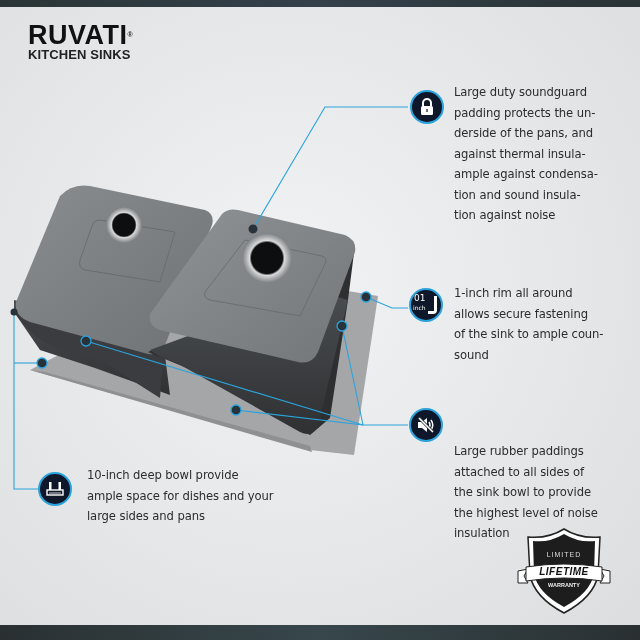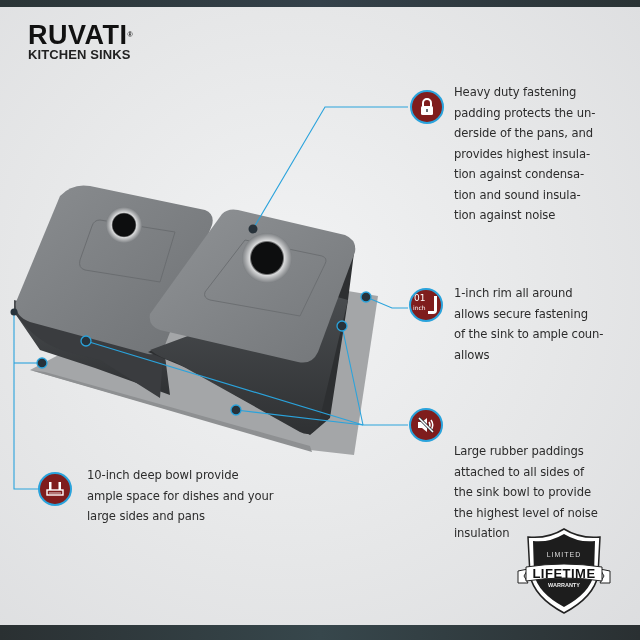--- a/index.html
+++ b/index.html
@@ -14,21 +14,21 @@
   .logo { position:absolute; left:28px; top:22px; }
   .logo-main { font-family:"Liberation Sans", sans-serif; font-weight:bold; font-size:27px;
                letter-spacing:0.5px; color:#111; line-height:26px; }
   .logo-reg { font-size:7px; vertical-align:top; color:#222; }
   .logo-sub { font-family:"Liberation Sans", sans-serif; font-weight:bold; font-size:13px;
               color:#222; line-height:13px; letter-spacing:0.1px; }
   .art { position:absolute; left:0; top:0; width:640px; height:640px; }
   .callout-text { position:absolute; font-family:"DejaVu Sans", sans-serif; font-size:11.6px;
                   line-height:20.5px; color:#2c2c2c; white-space:pre; letter-spacing:-0.1px; }
   .icon-circle { position:absolute; width:34px; height:34px; border-radius:50%;
-                 background:#7f1d1d; border:2px solid #2aa3dc; box-sizing:border-box;
+                 background:#0f172a; border:2px solid #2aa3dc; box-sizing:border-box;
                  display:flex; align-items:center; justify-content:center; color:#fff; }
   .badge { position:absolute; left:514px; top:527px; width:100px; height:88px; }
 </style>
 </head>
 <body>
 
 <div class="bg"></div>
 <div class="topbar"></div>
 <div class="bottombar"></div>
 
@@ -101,39 +101,39 @@
   </g>
 </svg>
 
 <div class="icon-circle" style="left:410px; top:90px;">
   <svg width="16" height="18" viewBox="0 0 16 18">
     <path d="M4,8 V5 A4,4 0 0 1 12,5 V8" fill="none" stroke="#fff" stroke-width="2"></path>
     <rect x="2" y="8" width="12" height="9" rx="1.5" fill="#fff"></rect>
     <rect x="7.3" y="11" width="1.4" height="3" fill="#27323a"></rect>
   </svg>
 </div>
-<div class="callout-text" style="left:454px; top:82px;"><span>Heavy duty fastening</span>
+<div class="callout-text" style="left:454px; top:82px;"><span>Large duty soundguard</span>
 <span>padding protects the un-</span>
 <span>derside of the pans, and</span>
-<span>provides highest insula-</span>
-<span>tion against condensa-</span>
+<span>against thermal insula-</span>
+<span>ample against condensa-</span>
 <span>tion and sound insula-</span>
 <span>tion against noise</span></div>
 
 <div class="icon-circle" style="left:409px; top:288px;">
   <div style="position:relative; width:24px; height:22px;">
     <span style="position:absolute; left:0; top:-1px; font-size:9px; line-height:10px; color:#fff;">01</span>
     <span style="position:absolute; left:-1px; top:10px; font-size:6px; line-height:7px; color:#fff;">inch</span>
     <span style="position:absolute; left:14px; top:2px; width:6px; height:15px; border-right:3px solid #fff; border-bottom:3px solid #fff; border-bottom-right-radius:4px;"></span>
   </div>
 </div>
 <div class="callout-text" style="left:454px; top:283px;"><span>1-inch rim all around</span>
 <span>allows secure fastening</span>
 <span>of the sink to ample coun-</span>
-<span>allows</span></div>
+<span>sound</span></div>
 
 <div class="icon-circle" style="left:409px; top:408px;">
   <svg width="18" height="16" viewBox="0 0 18 16">
     <path d="M1,5 H5 L10,1 V15 L5,11 H1 Z" fill="#fff"></path>
     <path d="M12,5 Q14,8 12,11" stroke="#fff" stroke-width="1.5" fill="none"></path>
     <path d="M14,3 Q17.5,8 14,13" stroke="#fff" stroke-width="1.5" fill="none"></path>
     <line x1="2" y1="1" x2="16" y2="15" stroke="#27323a" stroke-width="3"></line>
     <line x1="2" y1="1" x2="16" y2="15" stroke="#fff" stroke-width="1.5"></line>
   </svg>
 </div>
@@ -164,15 +164,15 @@
 
 <div class="badge">
   <svg width="100" height="88" viewBox="0 0 100 88">
     <path d="M50,2 Q66,12 86,10 L84,48 Q80,70 50,86 Q20,70 16,48 L14,10 Q34,12 50,2 Z" fill="#fff" stroke="#222" stroke-width="1.5"></path>
     <path d="M50,7 Q65,16 81,14 L80,47 Q76,66 50,80 Q24,66 20,47 L19,14 Q35,16 50,7 Z" fill="#1d1d1d"></path>
     <path d="M4,44 L14,42 L10,49 L14,56 L4,56 Z" fill="#fff" stroke="#222" stroke-width="1"></path>
     <path d="M96,44 L86,42 L90,49 L86,56 L96,56 Z" fill="#fff" stroke="#222" stroke-width="1"></path>
     <path d="M12,40 Q50,34 88,40 L88,54 Q50,48 12,54 Z" fill="#fff" stroke="#222" stroke-width="1"></path>
   </svg>
   <div style="position:absolute; left:0; top:24px; width:100px; text-align:center; font-family:'Liberation Sans',sans-serif; font-size:7px; color:#ddd; letter-spacing:1px;">LIMITED</div>
-  <div style="position:absolute; left:0; top:39px; width:100px; text-align:center; font-family:'Liberation Sans',sans-serif; font-weight:bold; font-size:13px; color:#111; letter-spacing:0.5px;">LIFETIME</div>
+  <div style="position:absolute; left:0; top:39px; width:100px; text-align:center; font-family:'Liberation Sans',sans-serif; font-weight:bold; font-size:10px; color:#111; letter-spacing:0.5px;font-style:italic;">LIFETIME</div>
   <div style="position:absolute; left:0; top:55px; width:100px; text-align:center; font-family:'Liberation Sans',sans-serif; font-weight:bold; font-size:5.5px; color:#eee;">WARRANTY</div>
 </div>
 
 </body></html>

